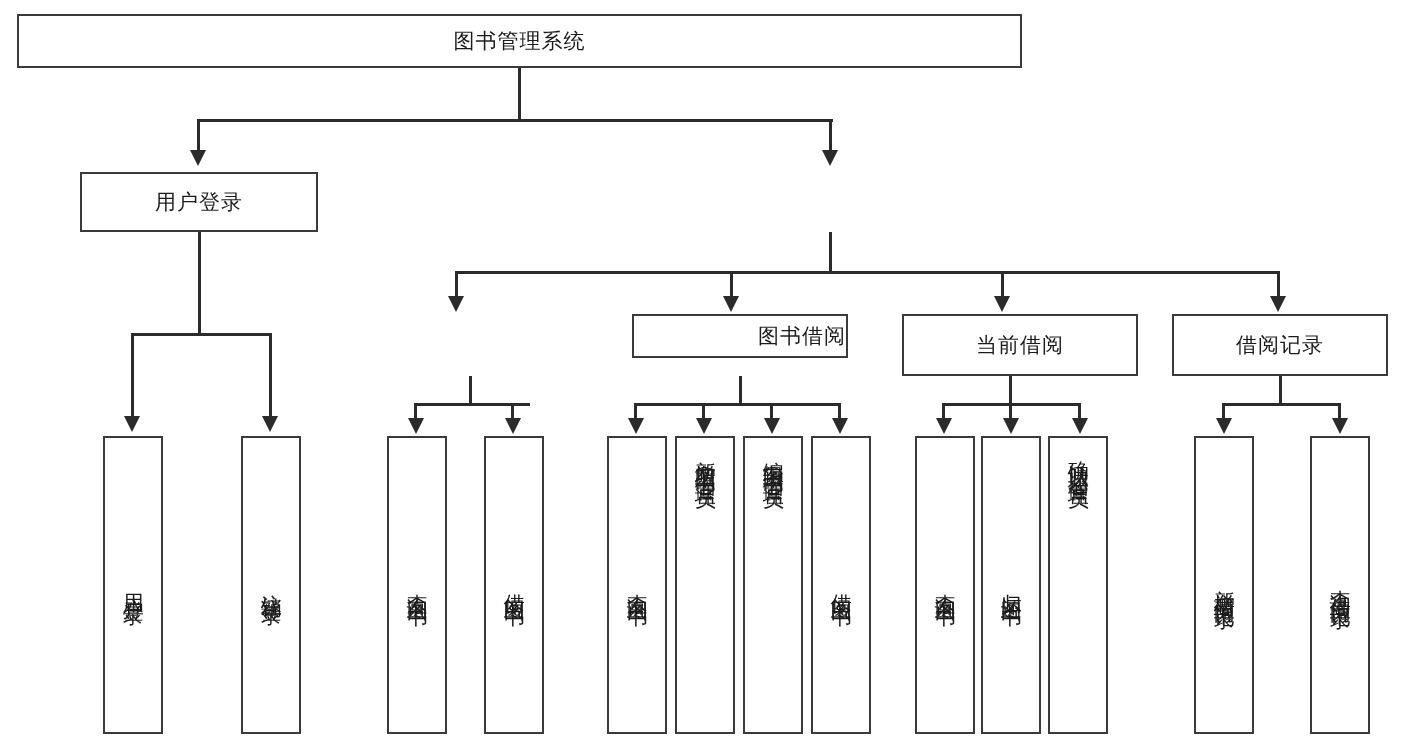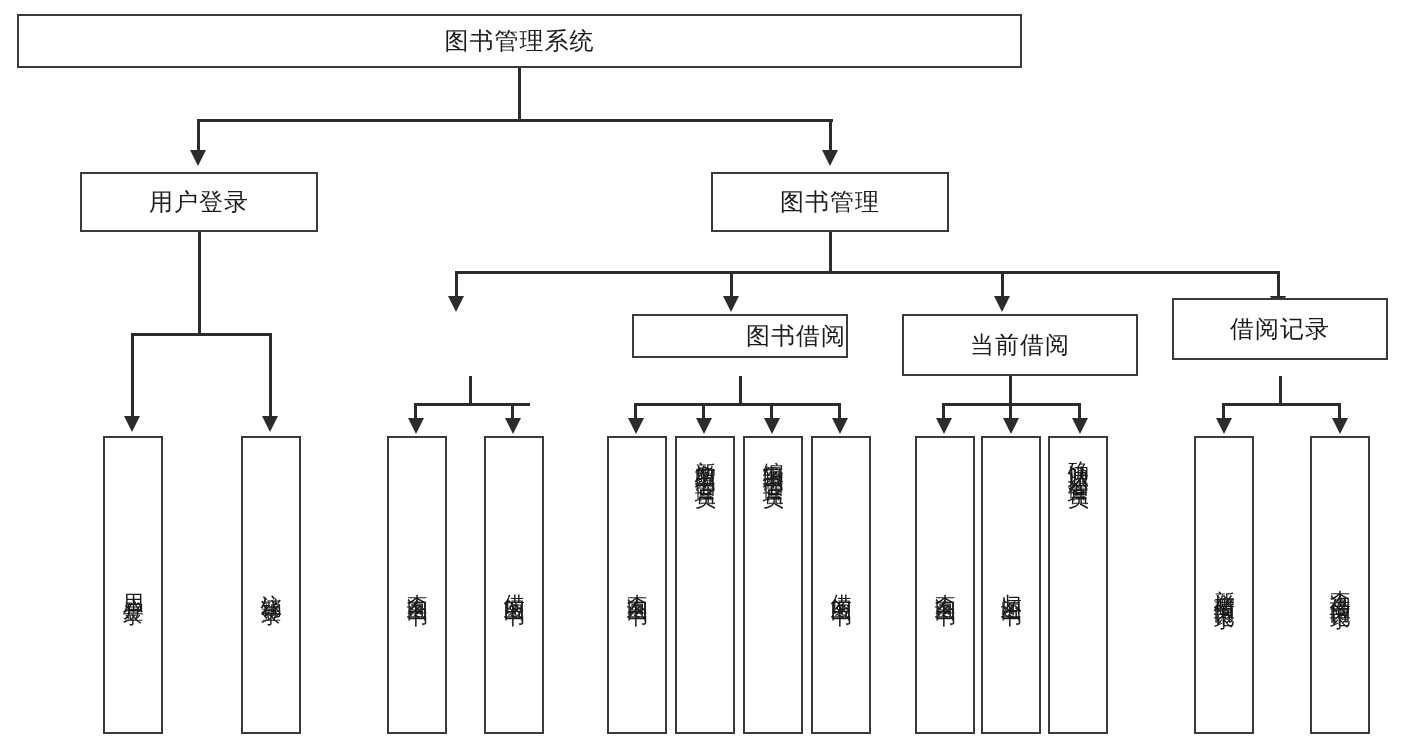--- a/index.html
+++ b/index.html
@@ -23,21 +23,21 @@
     position: absolute;
     box-sizing: border-box;
     background: #ffffff;
     border: 2px solid #3a3a3a;
     display: flex;
     align-items: center;
     justify-content: center;
     color: #1b1b1b;
   }
   .node.h {
-    font-size: 24px;
+    font-size: 21px;
     letter-spacing: 1px;
   }
   .node.h .lbl {
     white-space: nowrap;
   }
   
   .node.v {
     align-items: flex-start;
     justify-content: center;
     padding-top: 6px;
@@ -97,23 +97,20 @@
 
   <div class="ln v" style="left:197px; top:119px; width:3px; height:33px;"></div>
   <div class="arrow" style="left:190px; top:150px;"></div>
   <div class="ln v" style="left:829px; top:119px; width:3px; height:33px;"></div>
   <div class="arrow" style="left:822px; top:150px;"></div>
 
   <div class="node h" style="left:80px; top:172px; width:238px; height:60px;">
     <span class="lbl">用户登录</span>
   </div>
 
-  <div class="node h" style="left:711px; top:172px; width:238px; height:60px;">
-    <span class="lbl">图书管理</span>
-  </div>
 
   <div class="ln v" style="left:198px; top:232px; width:3px; height:103px;"></div>
   <div class="ln h" style="left:131px; top:333px; width:140px; height:3px;"></div>
   <div class="ln v" style="left:131px; top:333px; width:3px; height:85px;"></div>
   <div class="arrow" style="left:124px; top:416px;"></div>
   <div class="ln v" style="left:269px; top:333px; width:3px; height:85px;"></div>
   <div class="arrow" style="left:262px; top:416px;"></div>
 
   <div class="ln v" style="left:829px; top:232px; width:3px; height:41px;"></div>
   <div class="ln h" style="left:455px; top:271px; width:825px; height:3px;"></div>
@@ -125,21 +122,21 @@
   <div class="arrow" style="left:994px; top:296px;"></div>
   <div class="ln v" style="left:1277px; top:271px; width:3px; height:27px;"></div>
   <div class="arrow" style="left:1270px; top:296px;"></div>
 
   <div class="node h" style="left:632px; top:314px; width:216px; height:44px;justify-content:flex-end;">
     <span class="lbl">图书借阅</span>
   </div>
   <div class="node h" style="left:902px; top:314px; width:236px; height:62px;">
     <span class="lbl">当前借阅</span>
   </div>
-  <div class="node h" style="left:1172px; top:298px; width:216px; height:62px;">
+  <div class="node h" style="left:1172px; top:314px; width:216px; height:62px;">
     <span class="lbl">借阅记录</span>
   </div>
 
   <div class="ln v" style="left:469px; top:376px; width:3px; height:29px;"></div>
   <div class="ln h" style="left:414px; top:403px; width:116px; height:3px;"></div>
   <div class="ln v" style="left:414px; top:403px; width:3px; height:17px;"></div>
   <div class="arrow" style="left:408px; top:418px;"></div>
   <div class="ln v" style="left:511px; top:403px; width:3px; height:17px;"></div>
   <div class="arrow" style="left:505px; top:418px;"></div>
 

